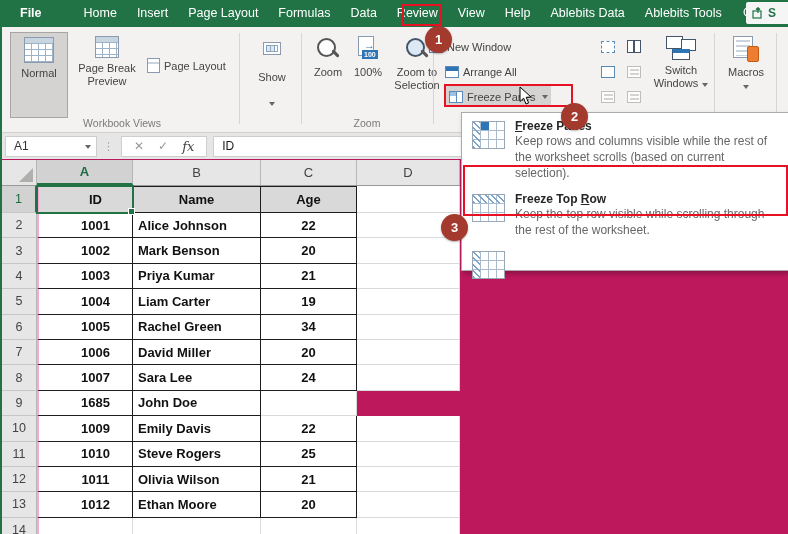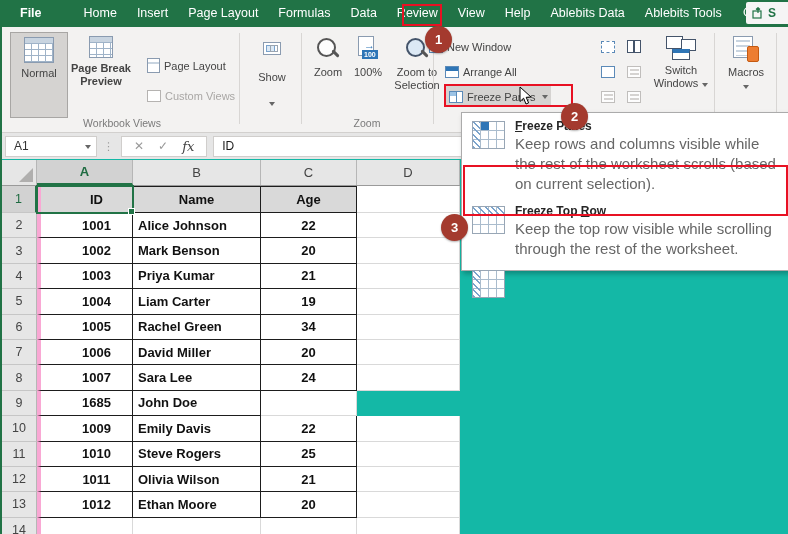--- a/index.html
+++ b/index.html
@@ -1,19 +1,19 @@
 <!DOCTYPE html>
 <html><head>
 <meta charset="utf-8">
 <style>
   * { margin:0; padding:0; box-sizing:border-box; }
   html,body { font-family:"Liberation Sans", sans-serif; }
   #app {
     position:relative; width:788px; height:534px; overflow:hidden;
-    background:#14b8a6; border-left:2px solid #217346;
+    background:#be185d; border-left:2px solid #217346;
   }
 
   
   .tabbar {
     position:absolute; left:0; top:0; right:0; height:27px;
     background:#217346; display:flex; align-items:center;
     color:#fff; font-size:12.5px;
   }
   .tab { padding:0 10px; line-height:27px; cursor:default; white-space:nowrap; }
   .tab.file { font-weight:bold; margin-left:8px; margin-right:22px; }
@@ -115,37 +115,37 @@
   .selall::after { content:""; position:absolute; right:3px; bottom:3px;
       border-left:14px solid transparent; border-bottom:14px solid #b0afae; }
   .rows { position:absolute; left:0; top:186px; width:458px; }
   .r { display:grid; grid-template-columns:35px 96px 128px 96px 103px; height:25.4px; }
   .r.hdr { height:27px; }
   .rn { background:#e6e6e6; border-right:1px solid #b6b6b6; border-bottom:1px solid #c6c6c6;
         display:flex; align-items:center; justify-content:center; font-size:12.5px; color:#444; }
   .rn.selrow { background:#d2d2d2; color:#1e6b41; border-right:2px solid #217346; }
   .c { display:flex; align-items:center; justify-content:center; font-size:13px; color:#111;
        border-right:1px solid #1d1d1d; border-bottom:1px solid #1d1d1d; background:#fff; font-weight:600; }
-  .c.first { border-left:4px solid #f9a8d4;padding-left:20px; }
+  .c.first { border-left:2px solid #f9a8d4;padding-left:20px; }
   .r.hdr .c { background:#d9d9d9; font-weight:bold; border-top:1px solid #1d1d1d; }
   .c.nm { justify-content:flex-start; padding-left:5px; }
   .c.dcol { border-right:1px solid #d9d9d9; border-bottom:1px solid #d9d9d9; font-weight:normal; }
   .r.hdr .c.dcol { background:#fff; border-top:none; }
   .selring { position:absolute; left:34px; top:-1px; width:98px; height:29px;
              border:2px solid #217346; pointer-events:none; }
   .selring::after { content:""; position:absolute; right:-3px; bottom:-3px; width:5px; height:5px;
              background:#217346; border:1px solid #fff; }
 
   
   .menu { position:absolute; left:459px; top:112px; width:329px; height:159px; background:#fff;
           border:1px solid #ababab; box-shadow:2px 3px 5px rgba(0,0,0,.25); z-index:5; }
   .mitem { display:flex; gap:10px; padding:5px 4px 4px 10px; }
   .mtitle { font-size:12px; font-weight:bold; color:#262626; line-height:1.35; }
   .mtitle .key { text-decoration:underline; }
-  .mdesc { font-size:15px; color:#666; line-height:1.32; max-width:262px; }
+  .mdesc { font-size:12px; color:#666; line-height:1.32; max-width:262px; }
   .mi { width:33px; height:28px; border:1px solid #98a6b5; background:
       repeating-linear-gradient(to right, transparent 0 7px, #aabccd 7px 8px),
       repeating-linear-gradient(to bottom, transparent 0 8px, #aabccd 8px 9px), #fff;
       position:relative; flex:none; margin-top:3px; }
   .mi .hatch-top { position:absolute; left:0; top:0; right:0; height:8px;
       background:repeating-linear-gradient(45deg, #7aa3cc 0 1.5px, transparent 1.5px 4.5px); }
   .mi .hatch-left { position:absolute; left:0; top:0; bottom:0; width:7px;
       background:repeating-linear-gradient(45deg, #7aa3cc 0 1.5px, transparent 1.5px 4.5px); }
   .mi .solid-cell { position:absolute; left:8px; top:0; width:8px; height:8px; background:#2e75b6; }
 
@@ -190,31 +190,27 @@
       <span>S</span>
     </span>
   </div>
 
   <div class="ribbon">
 
     <div class="bigbtn sel" style="left:8px; width:58px; height:86px;">
       <span class="ic gridicon"></span>
       <span>Normal</span>
     </div>
-    <div class="bigbtn" style="left:66px; width:66px; height:86px;font-weight:bold;">
+    <div class="bigbtn" style="left:72px; width:66px; height:86px;">
       <span class="ic gridicon small"></span>
       <span>Page Break Preview</span>
     </div>
     <div class="smallbtn" style="left:142px; top:28px;">
       <span class="ic pageicon"></span>
       <span>Page Layout</span>
-    </div>
-    <div class="smallbtn disabled" style="left:142px; top:58px;">
-      <span class="ic winicon gray"></span>
-      <span>Custom Views</span>
     </div>
     <div class="grouplabel" style="left:30px; width:180px;">Workbook Views</div>
     <div class="rsep" style="left:237px;"></div>
 
     <div class="bigbtn" style="left:248px; width:44px; height:74px;gap:16px;">
       <span class="ic showicon" style="margin-top:6px;"></span>
       <span>Show</span>
       <span class="chev down-only"></span>
     </div>
     <div class="rsep" style="left:299px;"></div>

